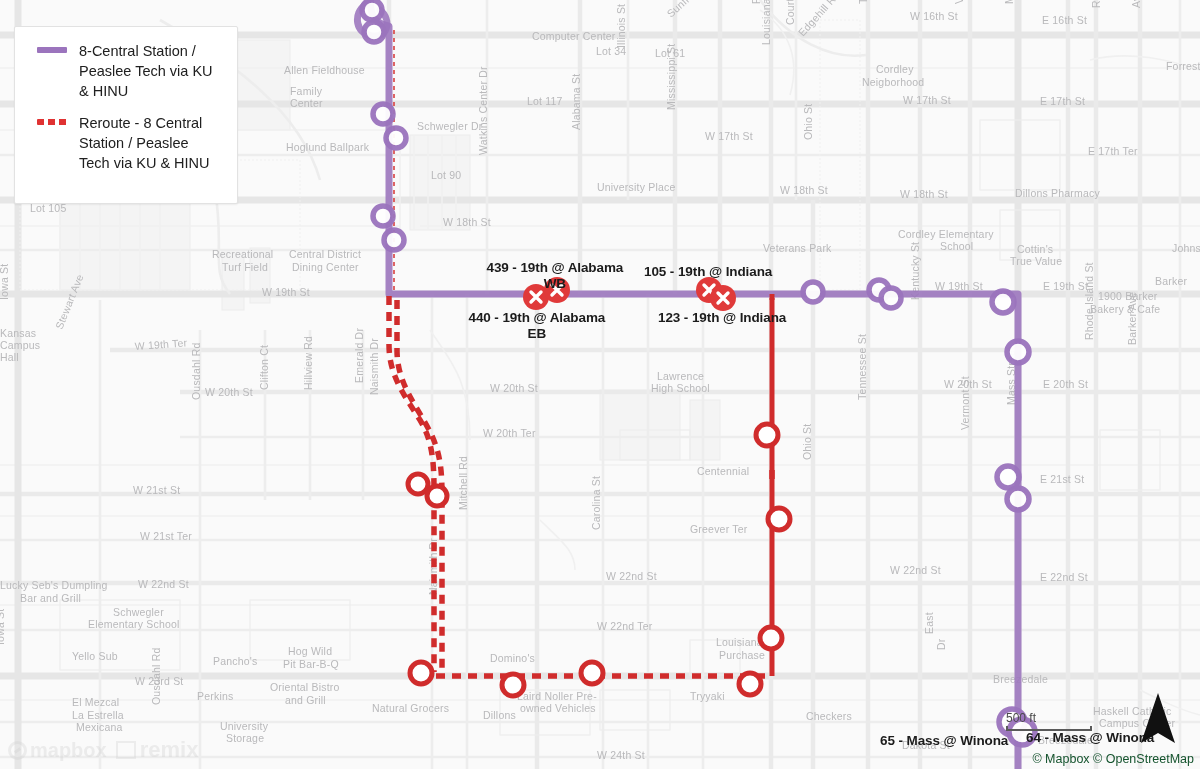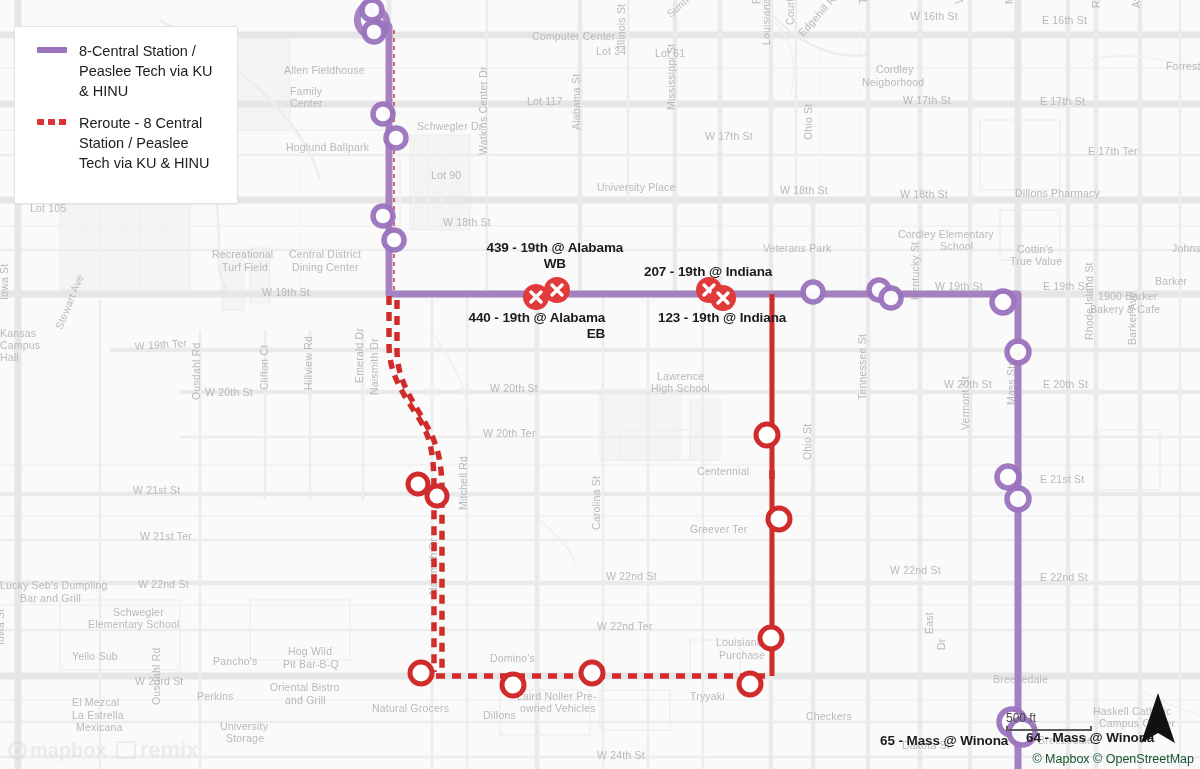--- a/index.html
+++ b/index.html
@@ -494,25 +494,25 @@
         <path class="xmark-fg" d="M704 285 L714 295 M714 285 L704 295"></path>
       </g>
       <g>
         <circle class="xmark-bg" cx="723" cy="298" r="13"></circle>
         <path class="xmark-fg" d="M718 293 L728 303 M728 293 L718 303"></path>
       </g>
     </g>
   </svg>
 
   <div id="stop-labels">
-      <div class="stop-label center" style="left: 486.5px; top: 240px;">439 - 19th @ Alabama
+      <div class="stop-label center" style="left: 486.5px; top: 260px;">439 - 19th @ Alabama
 WB</div>
-      <div class="stop-label center" style="left: 468.5px; top: 310px; text-align: right;">440 - 19th @ Alabama
+      <div class="stop-label center" style="left: 468.5px; top: 310px;">440 - 19th @ Alabama
 EB</div>
-      <div class="stop-label center" style="left: 644px; top: 264px;">207 - 19th @ Indiana</div>
+      <div class="stop-label center" style="left: 644px; top: 264px;">105 - 19th @ Indiana</div>
       <div class="stop-label center" style="left: 658px; top: 310px;">123 - 19th @ Indiana</div>
       <div class="stop-label center" style="left: 880px; top: 724px; margin-top: 9px;">65 - Mass @ Winona</div>
       <div class="stop-label center" style="left: 1026px; top: 730px;">64 - Mass @ Winona</div>
     </div>
 
   <div id="legend">
     <div class="legend-row">
       <span class="swatch solid"></span>
       <span class="legend-text">8-Central Station / Peaslee Tech via KU &amp; HINU</span>
     </div>

